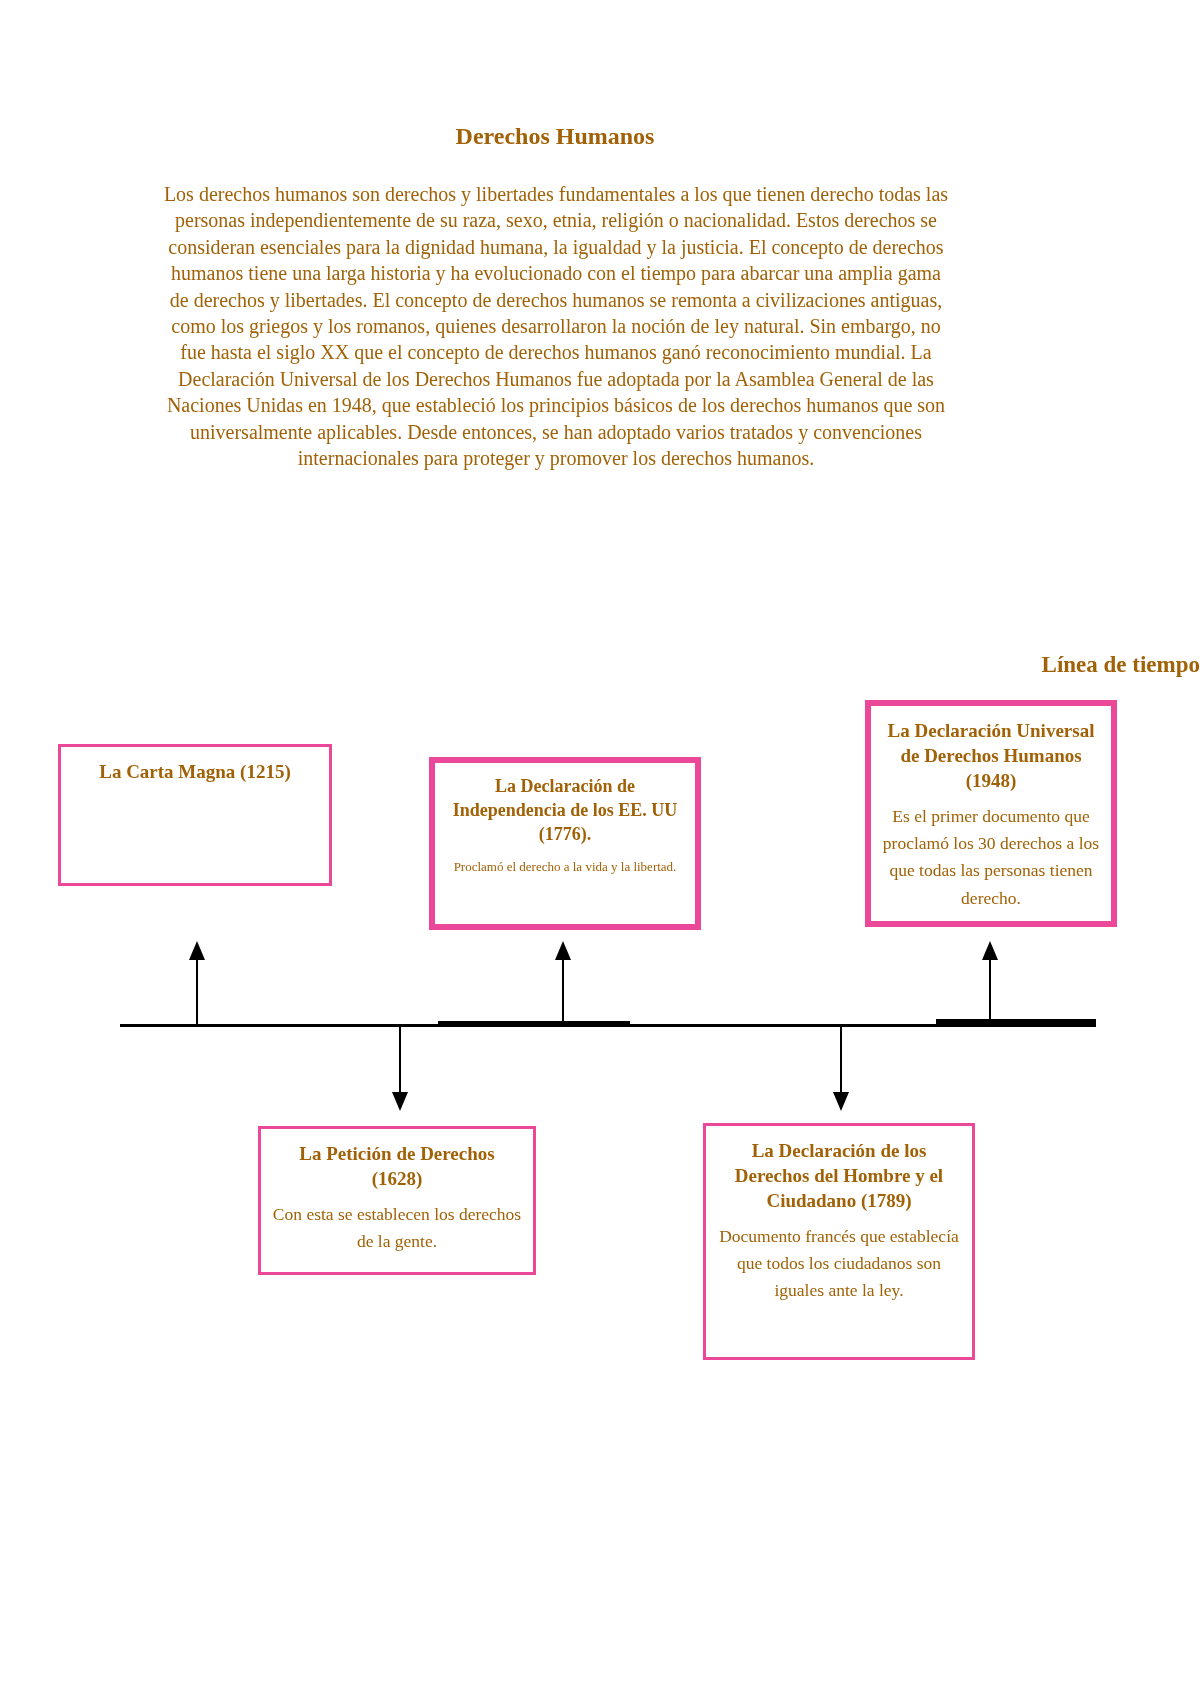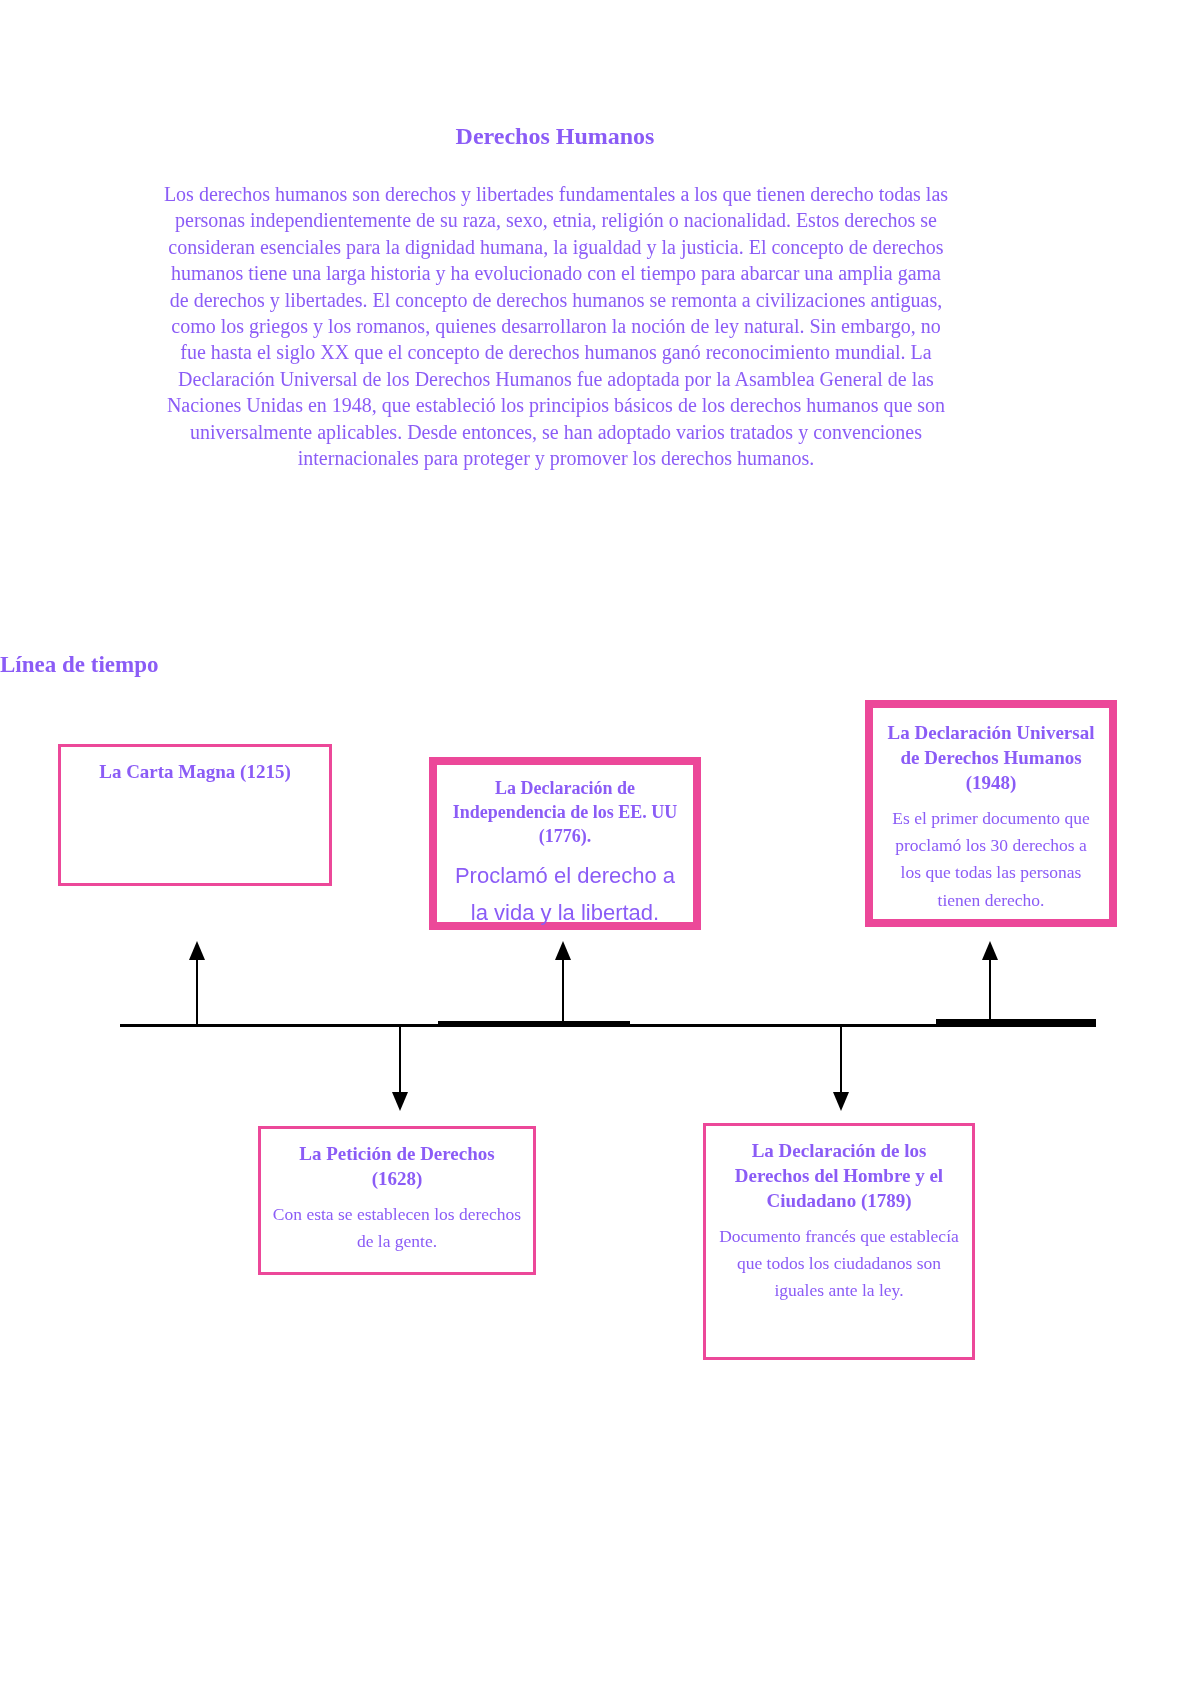--- a/index.html
+++ b/index.html
@@ -5,21 +5,21 @@
   html, body {
     margin: 0;
     padding: 0;
     background: #ffffff;
   }
   .page {
     position: relative;
     width: 1200px;
     height: 1698px;
     background: #ffffff;
-    color: #8b5cf6;
+    color: #a16207;
     font-family: "Liberation Serif", serif;
     overflow: hidden;
   }
   .page-title {
     position: absolute;
     top: 123px;
     left: 160px;
     width: 790px;
     margin: 0;
     font-size: 24px;
@@ -38,50 +38,50 @@
     text-align: center;
   }
   .timeline-heading {
     position: absolute;
     top: 652px;
     left: 0;
     width: 1200px;
     margin: 0;
     font-size: 23px;
     font-weight: bold;
-    text-align: left;
+    text-align: right;
     font-family: "Liberation Serif", serif;
   }
   
   .tbox {
     position: absolute;
     box-sizing: border-box;
-    border: 8px solid #ec4899;
+    border: 6px solid #ec4899;
     background: #ffffff;
     padding: 12px 11px 8px 11px;
   }
   .tbox .tbox-title {
     font-weight: bold;
     font-size: 19px;
     line-height: 1.32;
     text-align: center;
     margin: 0 0 10px 0;
   }
   .tbox .tbox-body {
     font-size: 17.5px;
     line-height: 1.55;
     text-align: center;
     margin: 0;
   }
   .box-carta-magna      { left: 58px;  top: 744px;  width: 274px; height: 142px; border-width: 3px; }
   .box-independencia    { left: 429px; top: 757px;  width: 272px; height: 173px; }
   .box-independencia .tbox-title { font-size: 18px; }
   .box-independencia .tbox-body  {
-    font-family: Liberation Sans, sans-serif;
-    font-size: 22px;
+    font-family: Liberation Serif, serif;
+    font-size: 13px;
     line-height: 1.65;
   }
   .box-universal        { left: 865px; top: 700px;  width: 252px; height: 227px; }
   .box-peticion         { left: 258px; top: 1126px; width: 278px; height: 149px; border-width: 3px; }
   .box-hombre           { left: 703px; top: 1123px; width: 272px; height: 237px; border-width: 3px; }
 
   
   .tl-axis {
     position: absolute;
     left: 120px;

